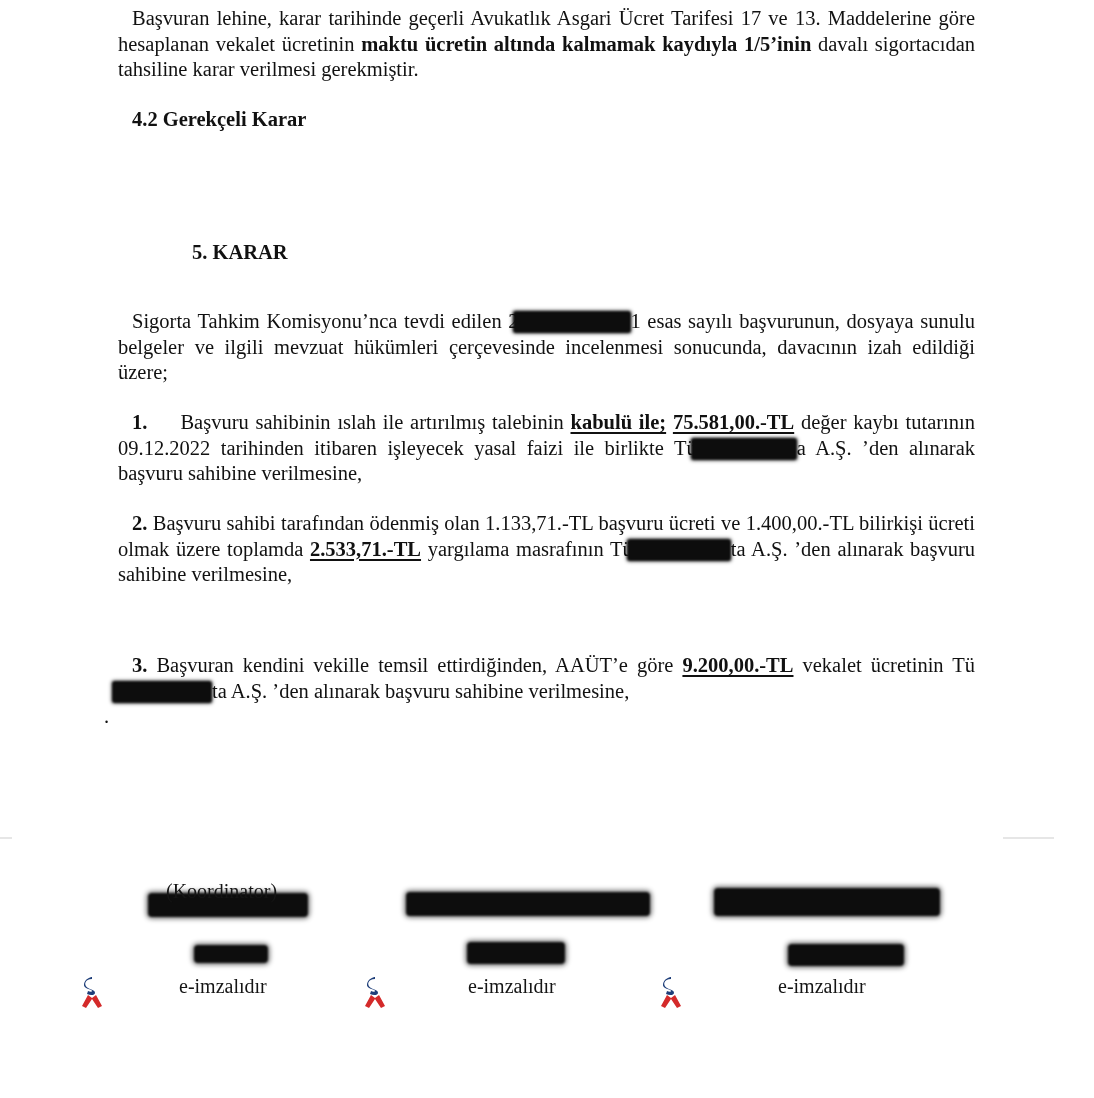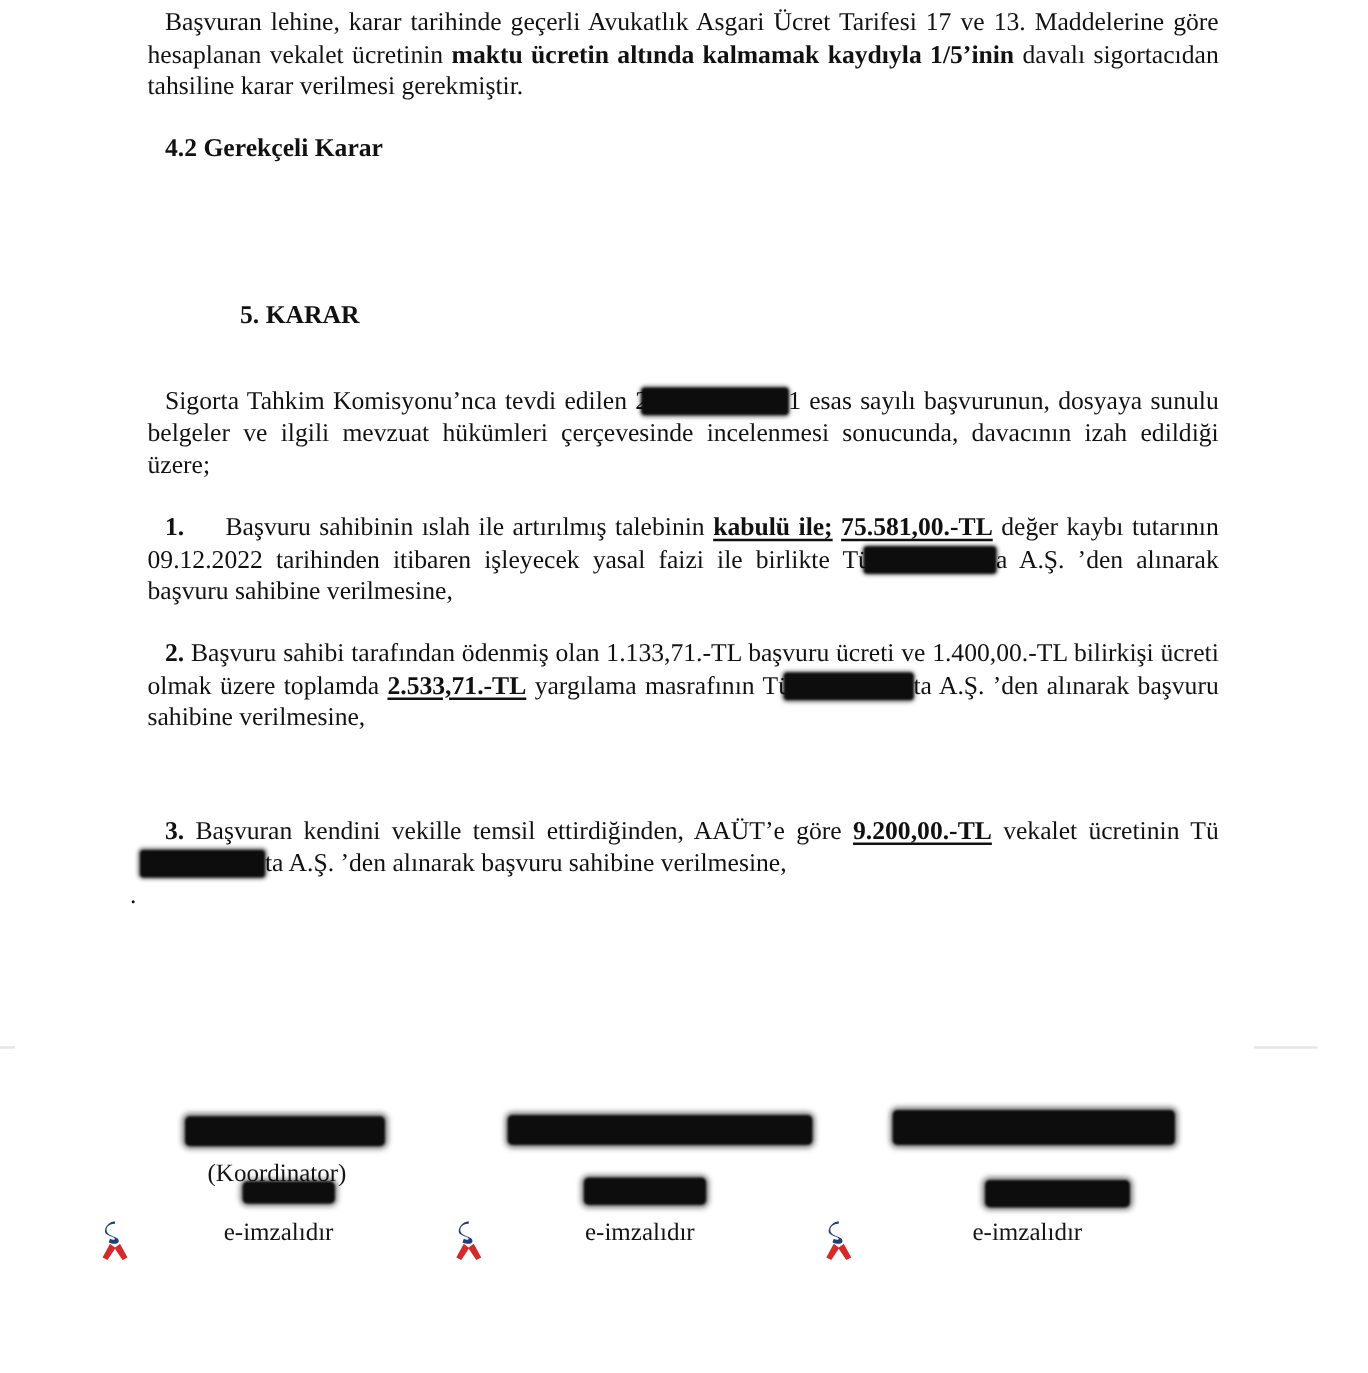--- a/index.html
+++ b/index.html
@@ -92,21 +92,21 @@
 
   <p class="para indent" style="top:511px;"><span class="item-num">2.</span><span> Başvuru sahibi tarafından ödenmiş olan 1.133,71.-TL başvuru ücreti ve 1.400,00.-TL bilirkişi ücreti olmak üzere toplamda </span><b class="u">2.533,71.-TL</b><span> yargılama masrafının Tü</span><span class="redact" style="width:104px; margin-left:-6px;"></span><span>ta A.Ş. ’den  alınarak başvuru sahibine verilmesine,</span></p>
 
   <p class="para indent" style="top:613px;margin-top:40px;"><span class="item-num">3.</span><span> Başvuran kendini vekille temsil ettirdiğinden, AAÜT’e göre </span><b class="u">9.200,00.-TL</b><span> vekalet ücretinin Tü</span><span class="redact" style="width:100px; margin-left:-6px;"></span><span>ta A.Ş. ’den  alınarak başvuru sahibine verilmesine,</span><br><span style="margin-left:-14px;">.</span></p>
 
 
   <div class="sep-line" style="left:0; top:837px; width:12px;"></div>
   <div class="sep-line" style="left:1003px; top:837px; width:51px;"></div>
 
   <div class="sig-redact" style="left:148px; top:893px; width:160px; height:24px;"></div>
-  <div class="sig-text" style="left:166px; top:928px;">(Koordinator)</div>
+  <div class="sig-text" style="left:166px; top:880px;">(Koordinator)</div>
   <div class="sig-redact" style="left:194px; top:945px; width:74px; height:18px;"></div>
   <svg class="ribbon" style="left:79px; top:977px;" viewBox="0 0 26 34">
     <path d="M13 2 C6 2 4 8 9 11 C13 13 16 13 16 16 C16 18 12 19 8 17 L9 14 C11 15 13 15 13 14 C13 12 4 12 5 7 C6 2 11 0 13 0 Z" fill="#1f3f7a"></path>
     <path d="M9 18 L3 29 L7 31 L13 22 L19 31 L23 29 L17 18 L13 21 Z" fill="#d42a2a"></path>
   </svg>
   <div class="sig-text" style="left:179px; top:975px;">e-imzalıdır</div>
 
   <div class="sig-redact" style="left:406px; top:892px; width:244px; height:24px;"></div>
   <div class="sig-redact" style="left:467px; top:942px; width:98px; height:22px;"></div>
   <svg class="ribbon" style="left:362px; top:977px;" viewBox="0 0 26 34">

